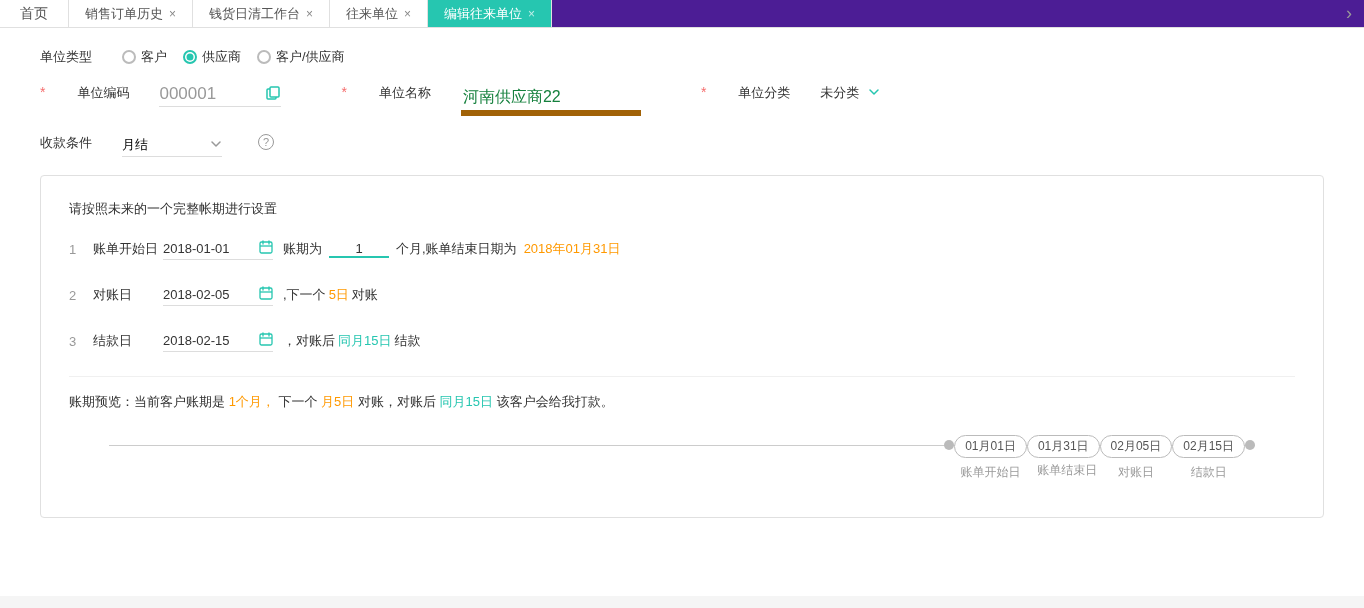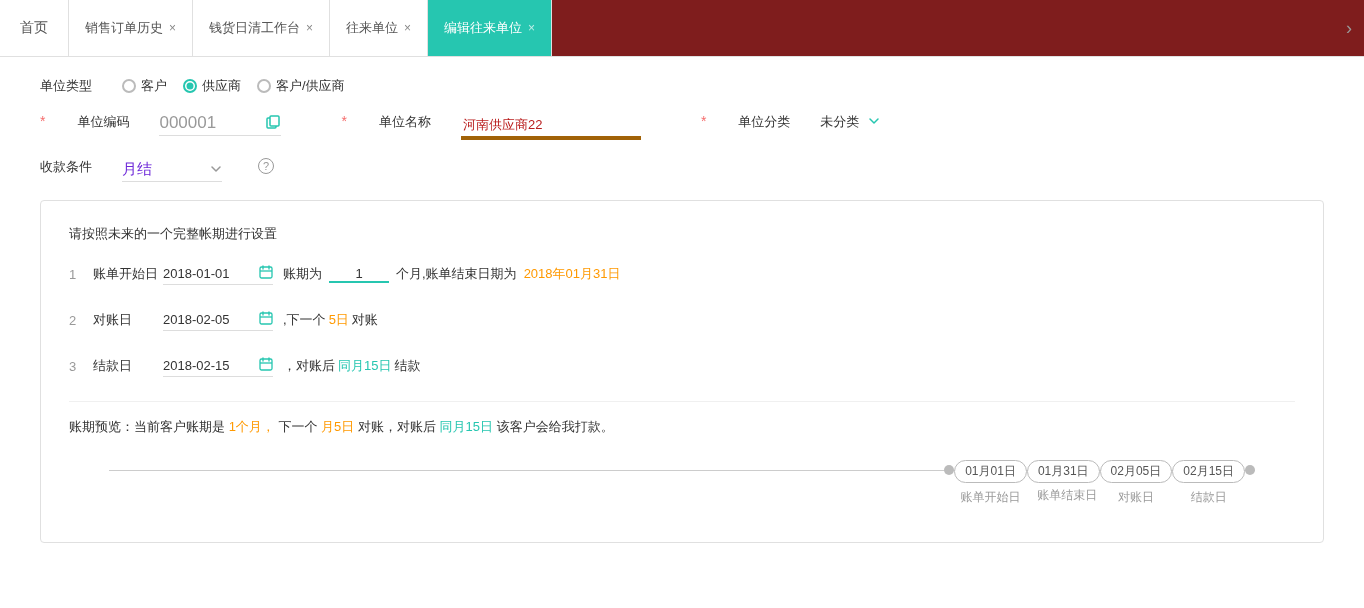--- a/index.html
+++ b/index.html
@@ -2,23 +2,23 @@
 <html><head>
   <meta charset="utf-8">
   <style>
     * { box-sizing: border-box; margin: 0; padding: 0; }
     body { font-family: "Microsoft YaHei", "PingFang SC", sans-serif; font-size: 14px; color: #333; background: #f5f5f5; }
 
     
     .tab-bar {
       display: flex;
       align-items: stretch;
-      background: #7f1d1d;
+      background: #4c1d95;
       border-bottom: 1px solid #e0e0e0;
-      height: 57px;
+      height: 28px;
       padding-left: 0;
     }
     .tab-item {
       display: flex;
       align-items: center;
       padding: 0 16px;
       font-size: 13px;
       color: #555;
       cursor: pointer;
       border-right: 1px solid #e0e0e0;
@@ -134,22 +134,22 @@
     
     .dropdown-wrapper {
       display: flex;
       align-items: center;
       border-bottom: 1px solid #ddd;
       padding: 2px 0;
       min-width: 120px;
       cursor: pointer;
     }
     .dropdown-value {
-      color: #6d28d9;
-      font-size: 15px;
+      color: #000000;
+      font-size: 13px;
       flex: 1;
     }
     .dropdown-arrow {
       color: #999;
       margin-left: 4px;
       font-size: 10px;
     }
 
     
     .help-icon {
@@ -240,24 +240,24 @@
       color: #333;
       border-top: 1px solid #f0f0f0;
     }
     .preview-text {
       margin-bottom: 24px;
     }
 
     
     .unit-name-input {
       border: none;
-      border-bottom: 4px solid #a16207;
+      border-bottom: 6px solid #a16207;
       outline: none;
-      font-size: 13px;
-      color: #b91c1c;
+      font-size: 16px;
+      color: #15803d;
       background: transparent;
       width: 180px;
       padding: 4px 2px;
     }
 
     
     .unit-class-wrapper {
       display: flex;
       align-items: center;
       gap: 8px;

